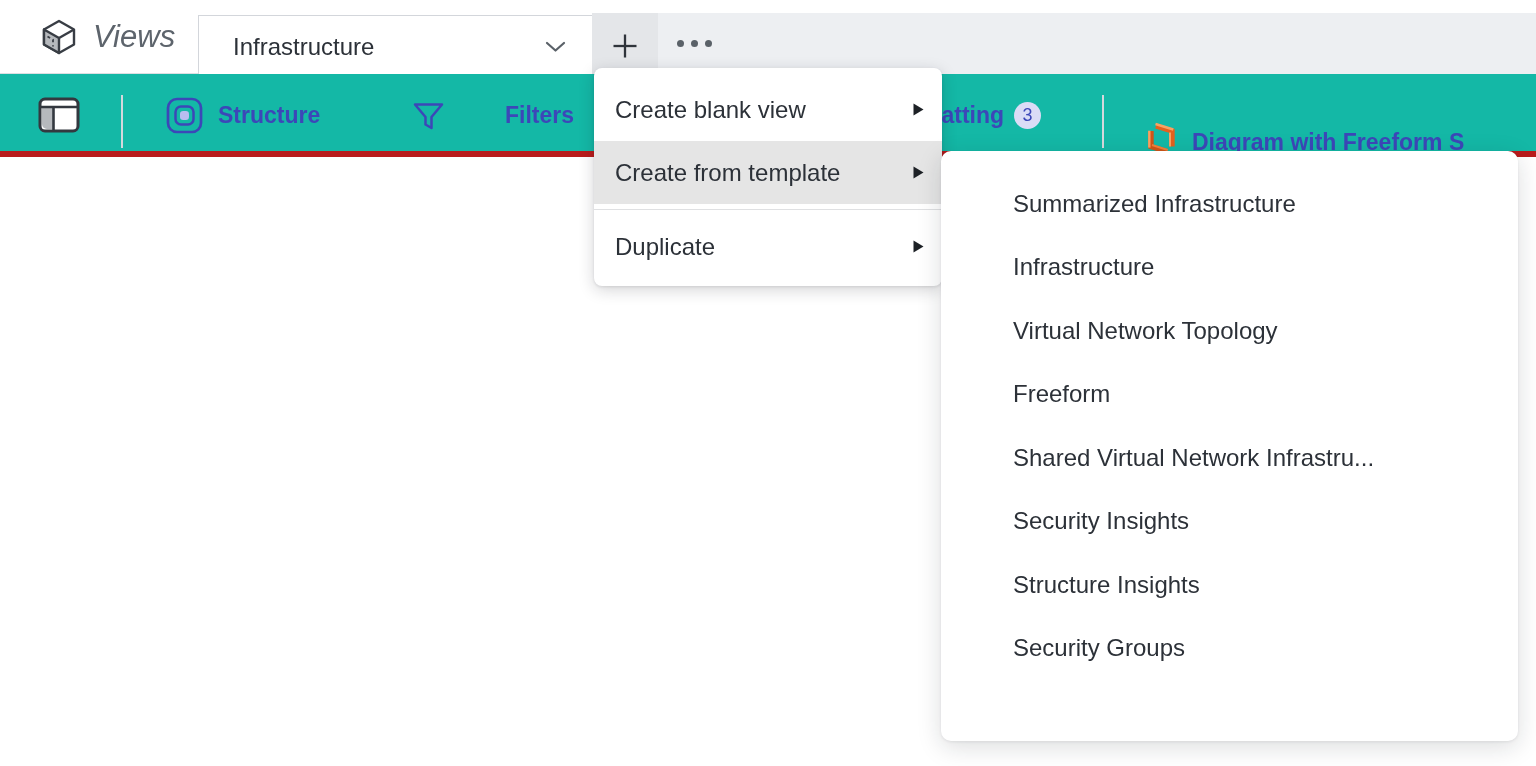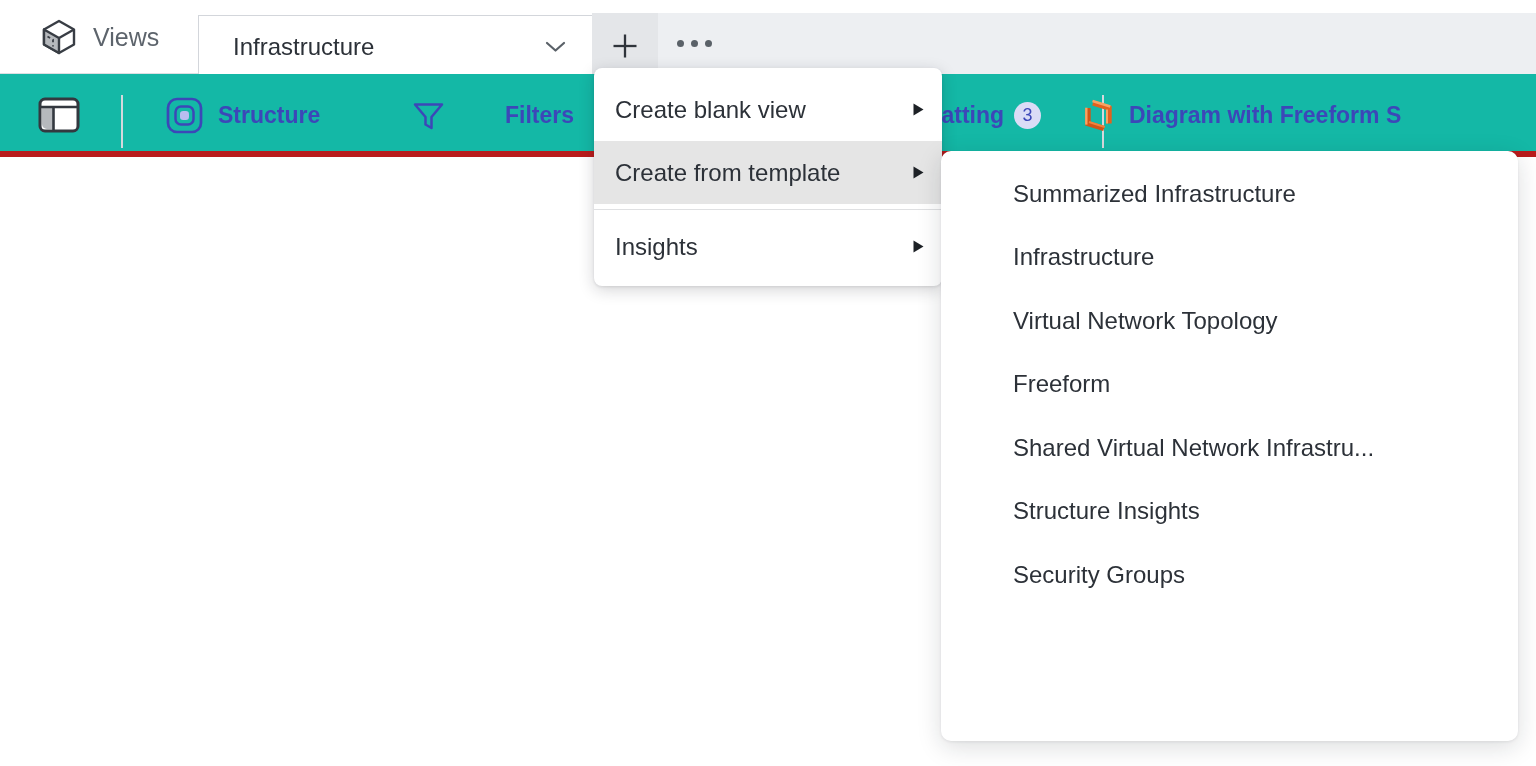--- a/index.html
+++ b/index.html
@@ -19,21 +19,21 @@
     background: #ffffff; border-bottom: 1px solid #dcdfe3; z-index: 1;
   }
   .tabstrip-bg {
     position: absolute; left: 658px; top: 13px; width: 878px; height: 61px;
     background: #edeff2;
   }
   .views-group {
     position: absolute; left: 40px; top: 0; height: 74px;
     display: flex; align-items: center; gap: 15px;
   }
-  .views-label { font-size: 25px; color: #5d646c; }
+  .views-label { font-size: 31px; color: #5d646c; font-style: italic; }
   .view-tab {
     position: absolute; left: 198px; top: 15px; width: 399px; height: 63px;
     background: #ffffff; border: 1px solid #d3d6db; border-bottom: none;
     display: flex; align-items: center; padding: 0 30px 0 34px;
     z-index: 3; cursor: pointer;
   }
   .view-tab-label { font-size: 24px; color: #2c3138; white-space: nowrap; }
   .view-tab .chev { margin-left: auto; }
   .add-view-btn {
     position: absolute; left: 592px; top: 13px; width: 66px; height: 65px;
@@ -64,40 +64,40 @@
     display: inline-flex; align-items: center; justify-content: center;
     min-width: 27px; height: 27px; border-radius: 50%;
     background: #dadcf6; color: #3c47b8; font-size: 18px; font-weight: 500;
     margin-left: 10px;
   }
   .icon-gap { margin-right: 15px; display: inline-flex; }
   .btn-panel { left: 38px; }
   .btn-structure { left: 166px; }
   .btn-filters { left: 410px; gap: 43px; }
   .btn-formatting { left: 884px; }
-  .btn-diagram { left: 1081px; max-width: 392px; overflow: hidden; }
+  .btn-diagram { left: 1144px; max-width: 392px; overflow: hidden; align-items: flex-end; }
 
   
   .canvas { position: absolute; top: 157px; left: 0; width: 1536px; height: 609px; background: #ffffff; }
 
   
   .menu {
     position: absolute; background: #ffffff; border-radius: 8px;
     box-shadow: 0 4px 16px rgba(20,24,33,0.18), 0 1px 3px rgba(20,24,33,0.10);
   }
   .menu1 { left: 594px; top: 68px; width: 348px; padding: 10px 0 8px; z-index: 20; }
   .menu1 .menu-item {
     height: 63px; display: flex; align-items: center; justify-content: space-between;
     padding: 0 17px 0 21px; font-size: 24px; color: #2c3138; cursor: pointer;
   }
   .menu1 .menu-item.highlighted { background: #e5e5e5; }
   .menu-sep { height: 1px; background: #dfe0e2; margin: 5px 0; }
 
   .menu2 {
-    left: 941px; top: 151px; width: 577px; height: 590px; padding: 11px 0;
+    left: 941px; top: 151px; width: 577px; height: 590px; padding: 21px 0;
     border-radius: 10px; z-index: 21;
     box-shadow: 0 6px 24px rgba(20,24,33,0.15), 0 1px 3px rgba(20,24,33,0.08);
   }
   .menu2 .menu-item {
     height: 63.5px; display: flex; align-items: center; padding-left: 72px;
     font-size: 24px; color: #2c3138; cursor: pointer; white-space: nowrap;
   }
 </style>
 </head>
 <body>
@@ -216,21 +216,21 @@
     <div class="menu-item highlighted">
       <span>Create from template</span>
       <span style="display:inline-flex">
         <svg width="13" height="15" viewBox="0 0 13 15">
             <polygon points="1.5,1.5 11.5,7.5 1.5,13.5" fill="#1d2126"></polygon>
           </svg>
       </span>
     </div>
     <div class="menu-sep"></div>
     <div class="menu-item">
-      <span>Insights</span>
+      <span>Duplicate</span>
       <span style="display:inline-flex">
         <svg width="13" height="15" viewBox="0 0 13 15">
             <polygon points="1.5,1.5 11.5,7.5 1.5,13.5" fill="#1d2126"></polygon>
           </svg>
       </span>
     </div>
   </div>
 
   <div class="menu menu2">
     <div class="menu-item">
@@ -242,20 +242,23 @@
     <div class="menu-item">
       <span>Virtual Network Topology</span>
     </div>
     <div class="menu-item">
       <span>Freeform</span>
     </div>
     <div class="menu-item">
       <span>Shared Virtual Network Infrastru...</span>
     </div>
     <div class="menu-item">
+      <span>Security Insights</span>
+    </div>
+    <div class="menu-item">
       <span>Structure Insights</span>
     </div>
     <div class="menu-item">
       <span>Security Groups</span>
     </div>
   </div>
 
 </div>
 
 </body></html>

